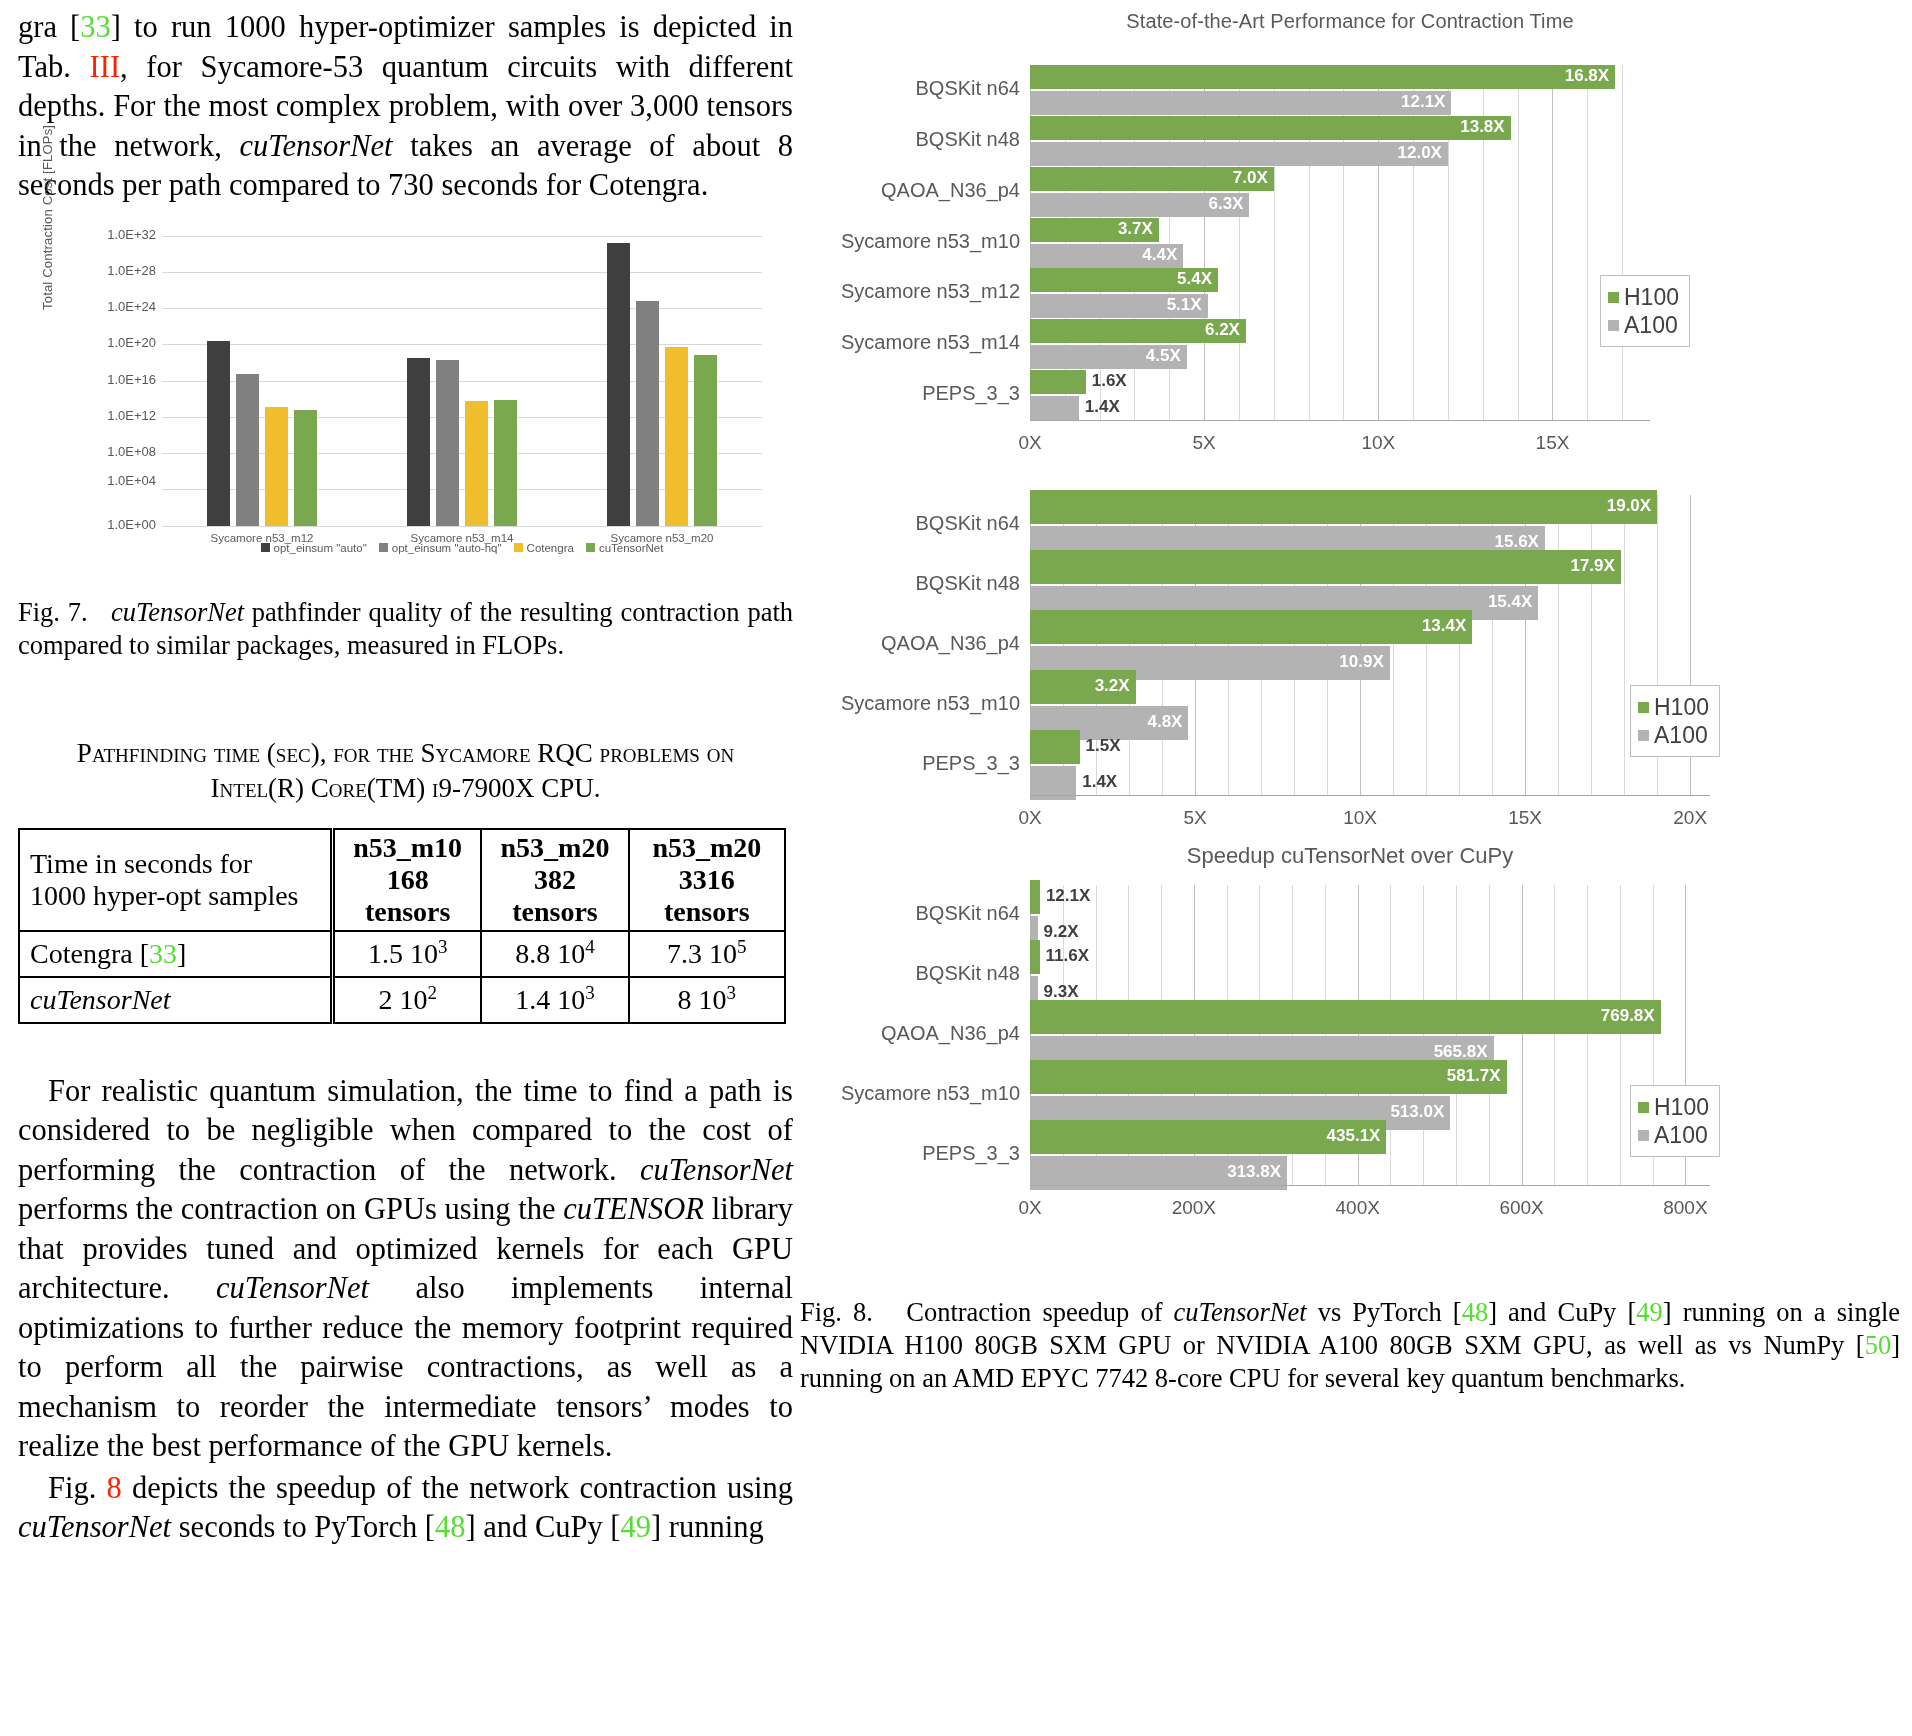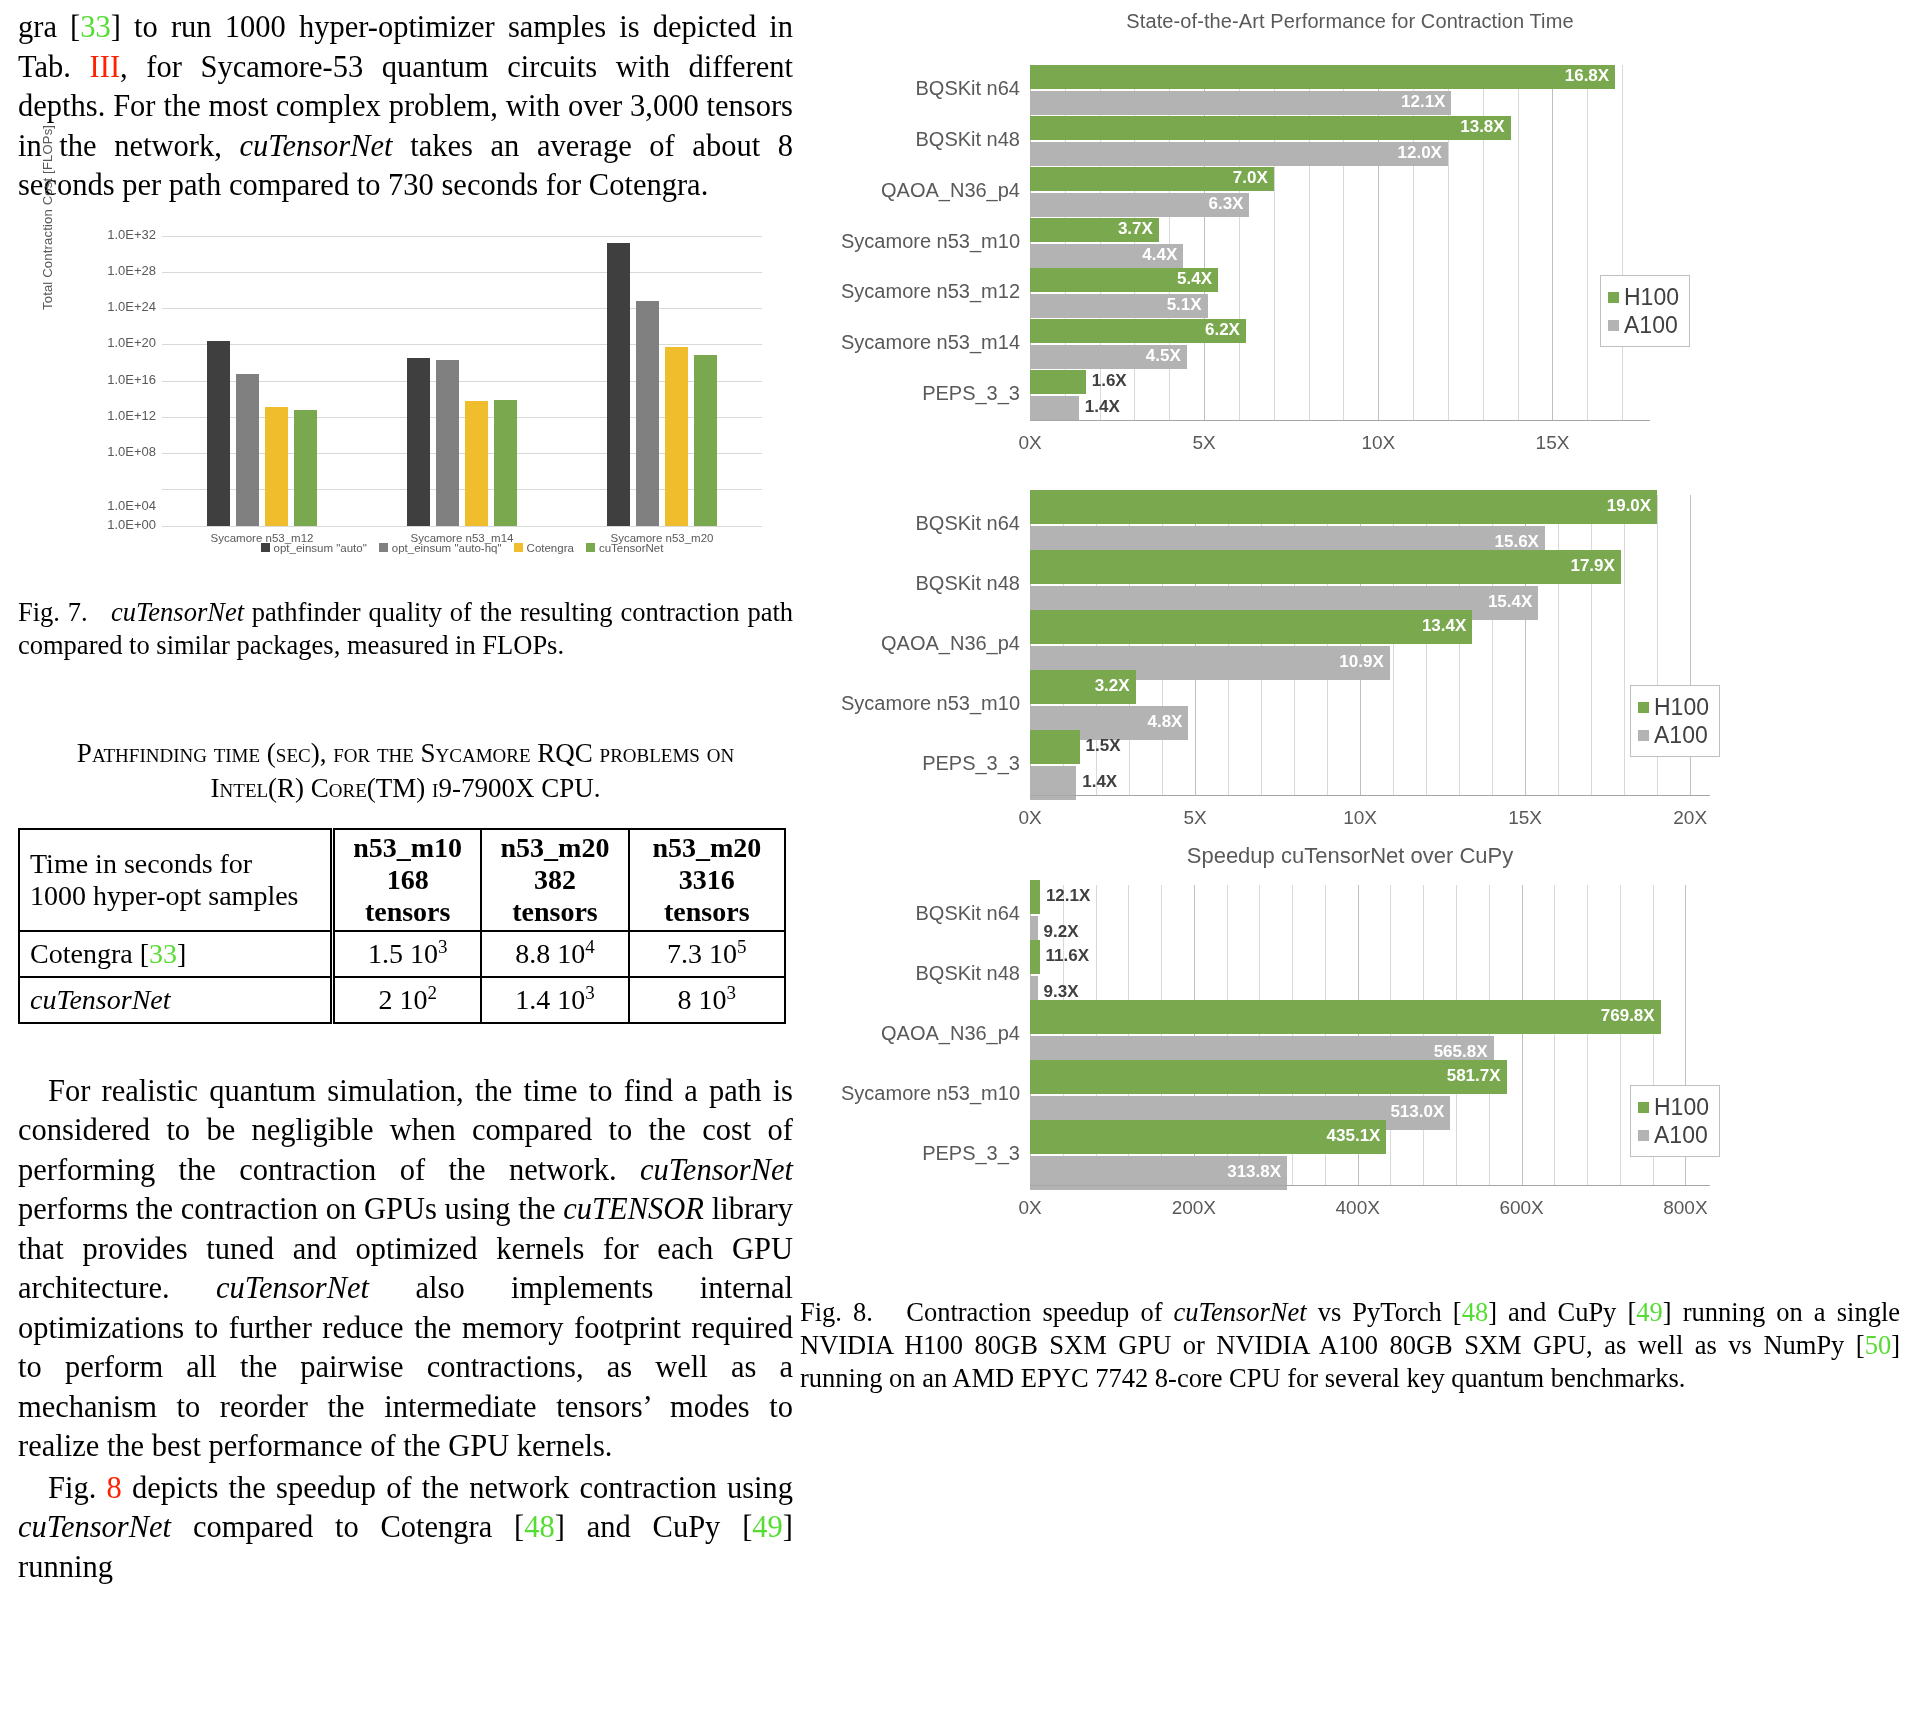--- a/index.html
+++ b/index.html
@@ -102,21 +102,21 @@
             <div class="f7-tick" style="top: 63.5px;">1.0E+24</div>
             <div class="f7-grid-line" style="top: 108.75px;"></div>
             <div class="f7-tick" style="top: 99.75px;">1.0E+20</div>
             <div class="f7-grid-line" style="top: 145px;"></div>
             <div class="f7-tick" style="top: 136px;">1.0E+16</div>
             <div class="f7-grid-line" style="top: 181.25px;"></div>
             <div class="f7-tick" style="top: 172.25px;">1.0E+12</div>
             <div class="f7-grid-line" style="top: 217.5px;"></div>
             <div class="f7-tick" style="top: 208.5px;">1.0E+08</div>
             <div class="f7-grid-line" style="top: 253.75px;"></div>
-            <div class="f7-tick" style="top: 262px;">1.0E+04</div>
+            <div class="f7-tick" style="top: 237px;">1.0E+04</div>
             <div class="f7-grid-line" style="top: 290px;"></div>
             <div class="f7-tick" style="top: 281px;">1.0E+00</div>
             <div class="f7-bar" style="left: 45px; width: 23px; height: 184.875px; background: rgb(63, 63, 63);"></div>
             <div class="f7-bar" style="left: 74px; width: 23px; height: 151.344px; background: rgb(128, 128, 128);"></div>
             <div class="f7-bar" style="left: 103px; width: 23px; height: 118.719px; background: rgb(240, 189, 44);"></div>
             <div class="f7-bar" style="left: 132px; width: 23px; height: 116px; background: rgb(122, 168, 79);"></div>
             <div class="f7-bar" style="left: 245px; width: 23px; height: 167.656px; background: rgb(63, 63, 63);"></div>
             <div class="f7-bar" style="left: 274px; width: 23px; height: 165.844px; background: rgb(128, 128, 128);"></div>
             <div class="f7-bar" style="left: 303px; width: 23px; height: 124.156px; background: rgb(240, 189, 44);"></div>
             <div class="f7-bar" style="left: 332px; width: 23px; height: 125.969px; background: rgb(122, 168, 79);"></div>
@@ -193,21 +193,21 @@
         <td class="ctr"><span>8 10</span><span class="sup">3</span></td>
       </tr>
     </tbody>
       </table>
 
     <div class="para indent" style="margin-top:48px;">
       <span>For realistic quantum simulation, the time to find a path is considered to be negligible when compared to the cost of performing the contraction of the network. </span><span class="it">cuTensorNet</span><span> performs the contraction on GPUs using the </span><span class="it">cuTENSOR</span><span> library that provides tuned and optimized kernels for each GPU architecture. </span><span class="it">cuTensorNet</span><span> also implements internal optimizations to further reduce the memory footprint required to perform all the pairwise contractions, as well as a mechanism to reorder the intermediate tensors’ modes to realize the best performance of the GPU kernels.</span>
     </div>
 
     <div class="para indent" style="margin-top:2px;">
-      <span>Fig. </span><span class="ref-r">8</span><span> depicts the speedup of the network contraction using </span><span class="it">cuTensorNet</span><span> compared to Cotengra [</span><span class="ref-g">48</span><span>] and CuPy [</span><span class="ref-g">49</span><span>] running</span>
+      <span>Fig. </span><span class="ref-r">8</span><span> depicts the speedup of the network contraction using </span><span class="it">cuTensorNet</span><span> seconds to PyTorch [</span><span class="ref-g">48</span><span>] and CuPy [</span><span class="ref-g">49</span><span>] running</span>
     </div>
 
   </div>
 
   <div class="col-right">
 
     <div class="chart" id="chart-fig8a" style="left:0;top:10px;width:1100px;height:460px;">
         <div class="c-title">State-of-the-Art Performance for Contraction Time</div>
         <div class="c-plot" style="left: 230px; top: 55px; width: 620px; height: 355px;">
           <div class="c-vline" style="left: 0px; background: rgb(191, 191, 191);"></div>

